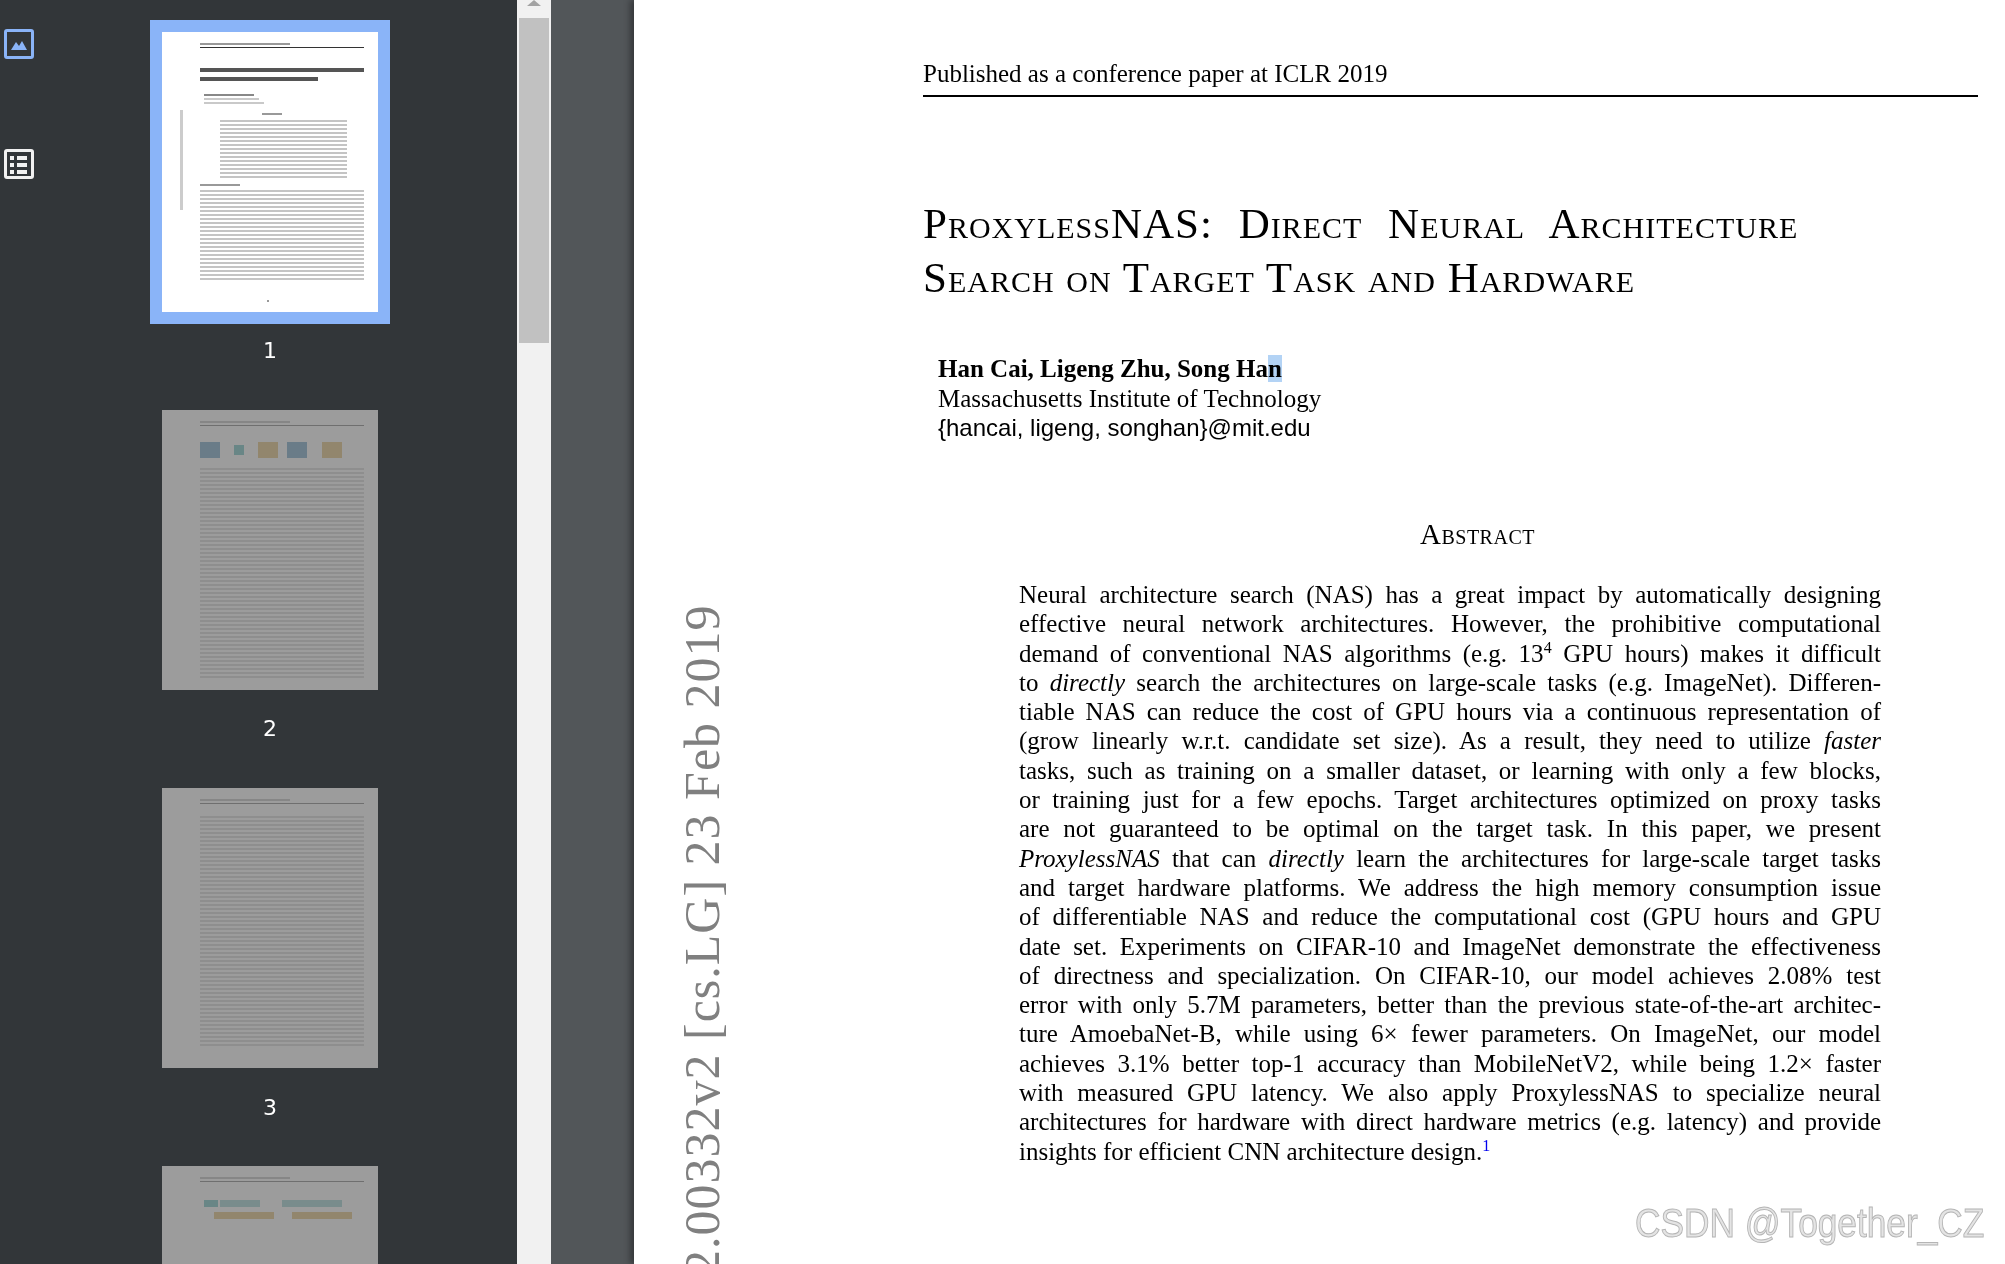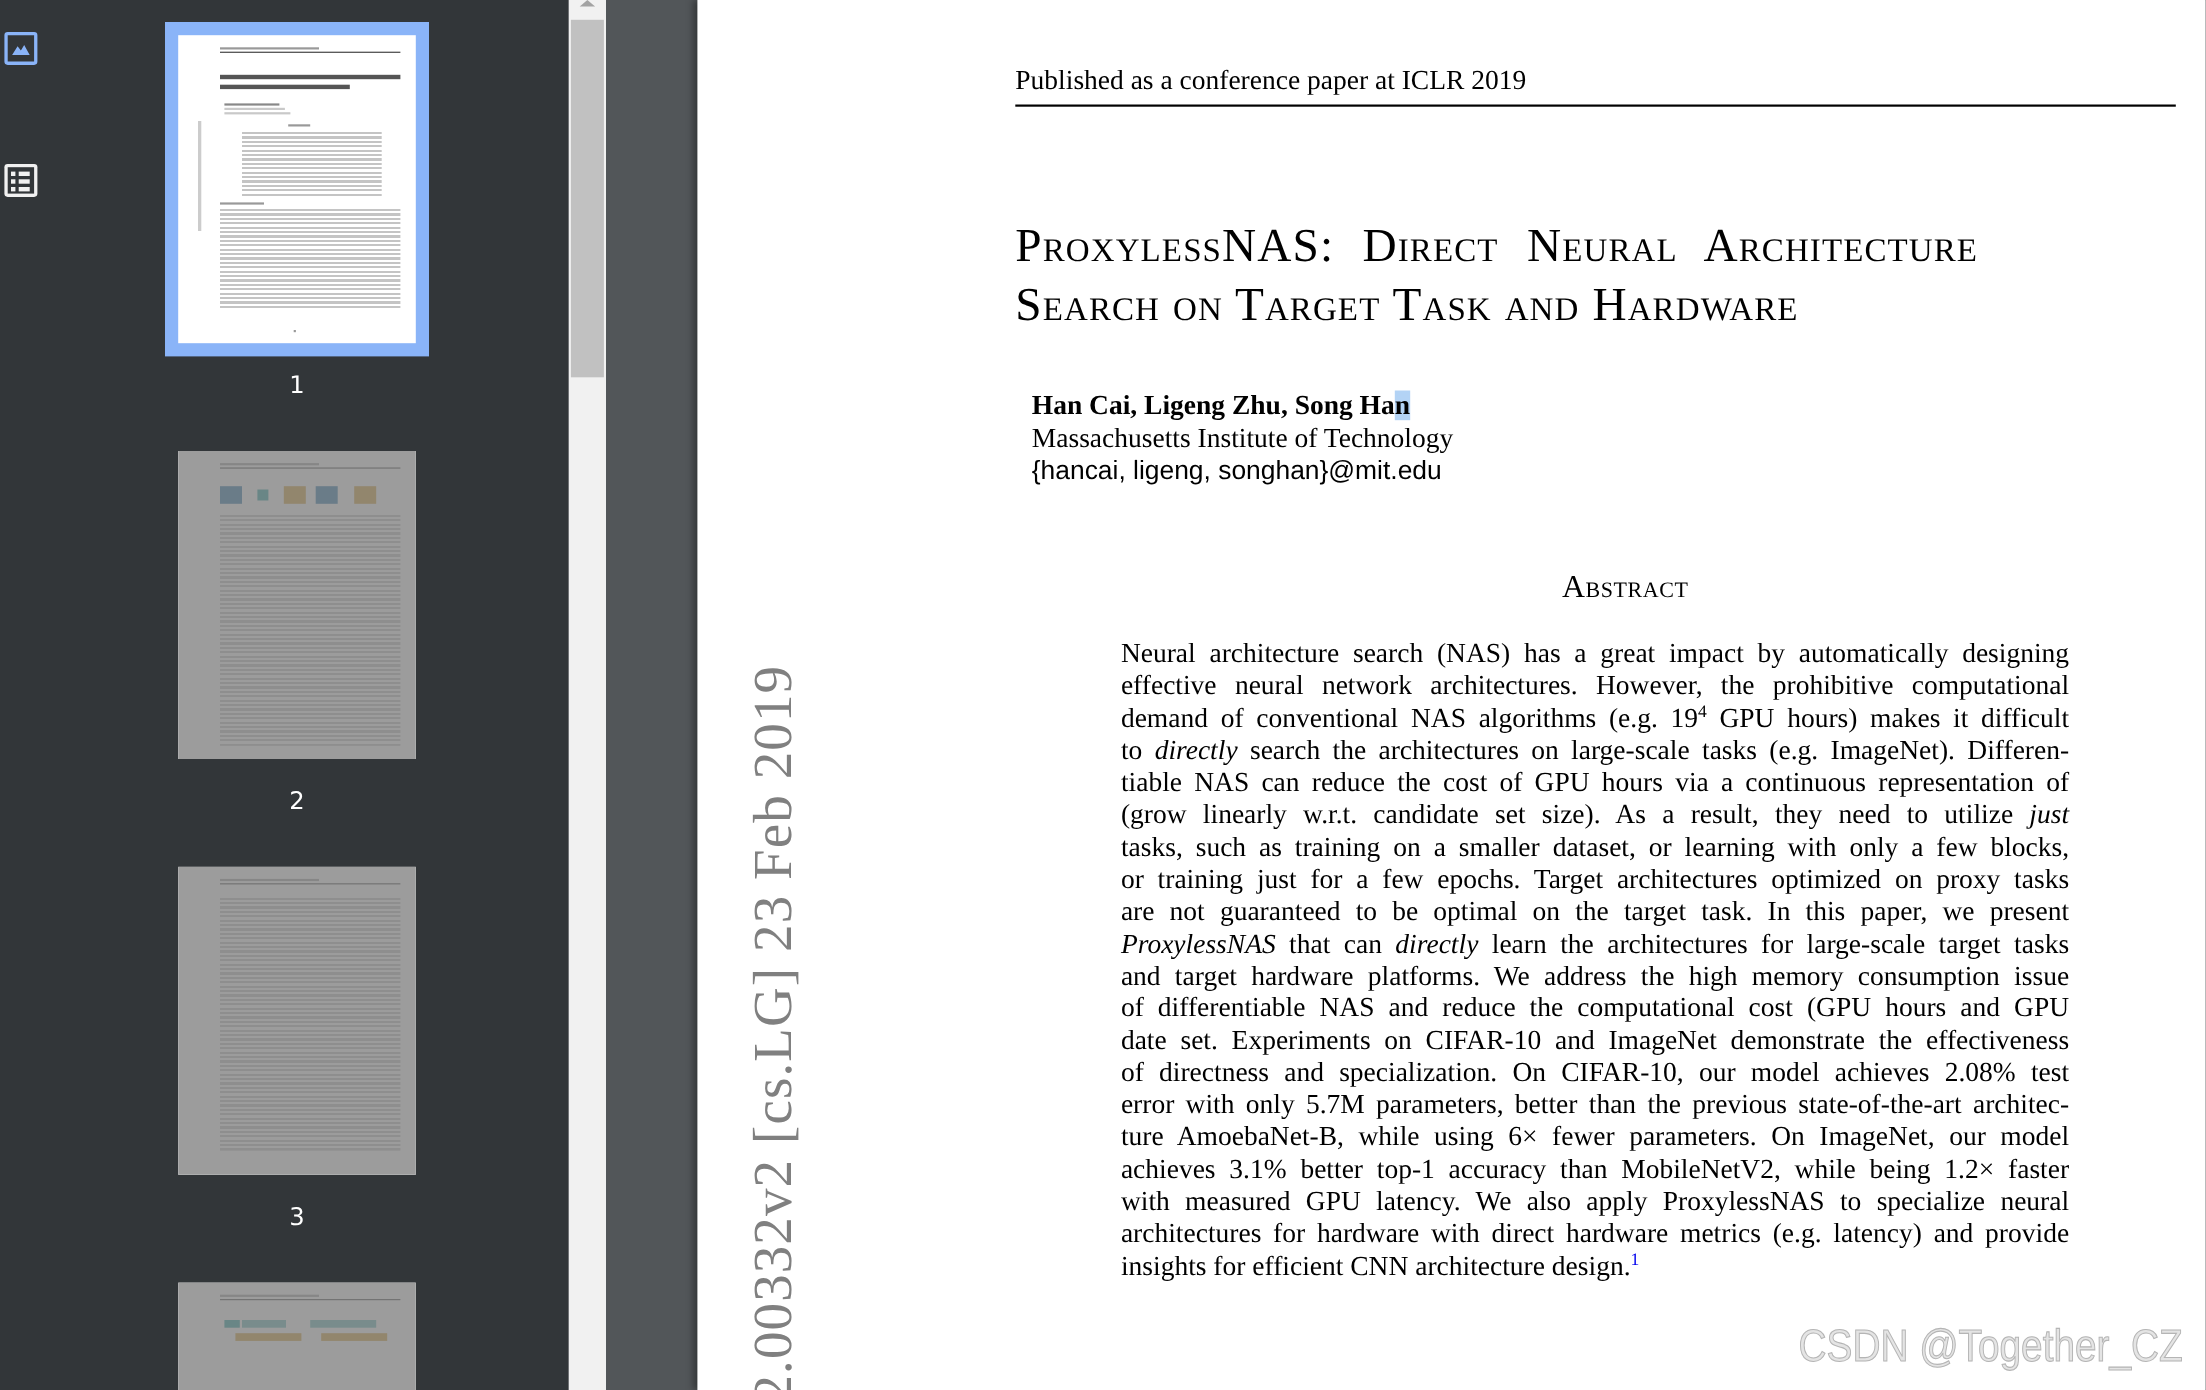--- a/index.html
+++ b/index.html
@@ -145,24 +145,24 @@
     <div class="p-title l2">Search on Target Task and Hardware</div>
 
     <div class="p-authors"><span>Han Cai, Ligeng Zhu, Song Ha</span><span class="caret-hl">n</span></div>
     <div class="p-affil">Massachusetts Institute of Technology</div>
     <div class="p-email">{hancai, ligeng, songhan}@mit.edu</div>
 
     <div class="p-abstract-h">Abstract</div>
     <div class="p-abstract" id="abstract">
         <span class="line"><span>Neural architecture search (NAS) has a great impact by automatically designing</span></span>
         <span class="line"><span>effective neural network architectures.  However, the prohibitive computational</span></span>
-        <span class="line"><span>demand of conventional NAS algorithms (e.g. 19</span><sup class="exp">4</sup><span> GPU hours) makes it difficult</span></span>
+        <span class="line"><span>demand of conventional NAS algorithms (e.g. 13</span><sup class="exp">4</sup><span> GPU hours) makes it difficult</span></span>
         <span class="line"><span>to </span><i>directly</i><span> search the architectures on large-scale tasks (e.g. ImageNet). Differen-</span></span>
         <span class="line"><span>tiable NAS can reduce the cost of GPU hours via a continuous representation of</span></span>
-        <span class="line"><span>(grow linearly w.r.t.  candidate set size).  As a result, they need to utilize </span><i>just</i></span>
+        <span class="line"><span>(grow linearly w.r.t.  candidate set size).  As a result, they need to utilize </span><i>faster</i></span>
         <span class="line"><span>tasks, such as training on a smaller dataset, or learning with only a few blocks,</span></span>
         <span class="line"><span>or training just for a few epochs.  Target architectures optimized on proxy tasks</span></span>
         <span class="line"><span>are not guaranteed to be optimal on the target task.  In this paper, we present</span></span>
         <span class="line"><i>ProxylessNAS</i><span> that can </span><i>directly</i><span> learn the architectures for large-scale target tasks</span></span>
         <span class="line"><span>and target hardware platforms.  We address the high memory consumption issue</span></span>
         <span class="line"><span>of differentiable NAS and reduce the computational cost (GPU hours and GPU</span></span>
         <span class="line"><span>date set. Experiments on CIFAR-10 and ImageNet demonstrate the effectiveness</span></span>
         <span class="line"><span>of directness and specialization.  On CIFAR-10, our model achieves 2.08% test</span></span>
         <span class="line"><span>error with only 5.7M parameters, better than the previous state-of-the-art architec-</span></span>
         <span class="line"><span>ture AmoebaNet-B, while using 6× fewer parameters.  On ImageNet, our model</span></span>

